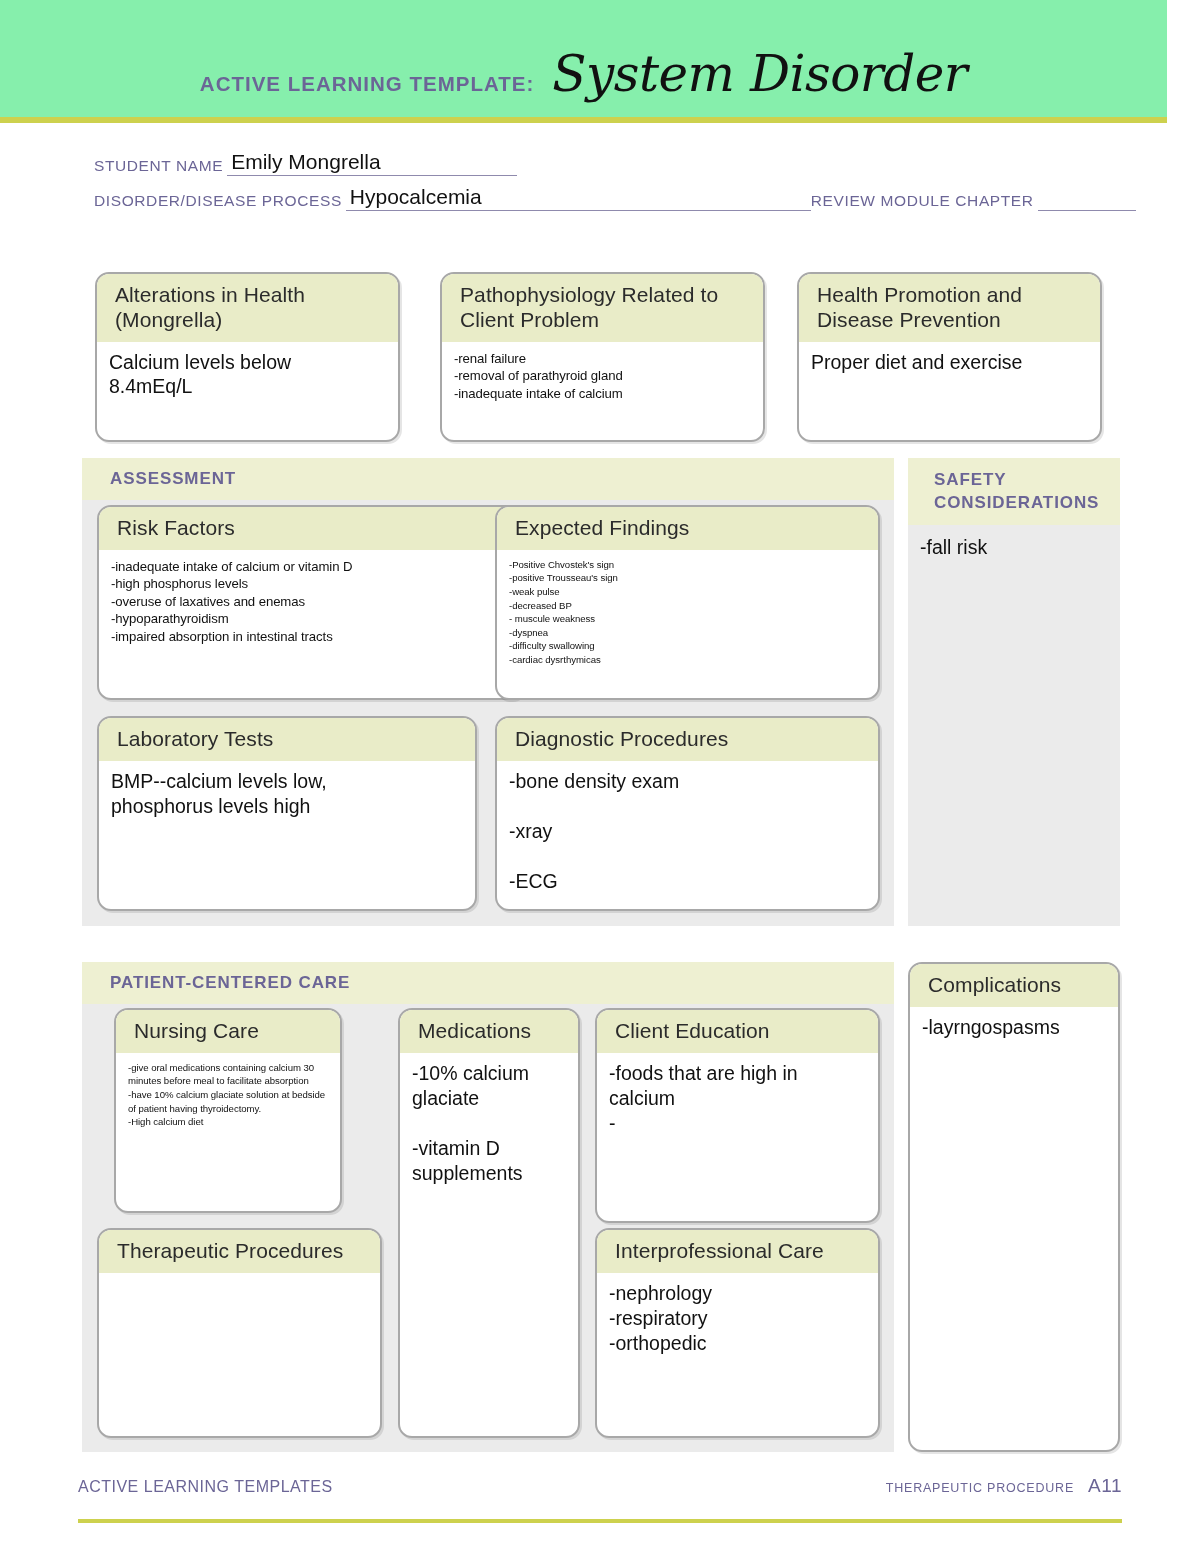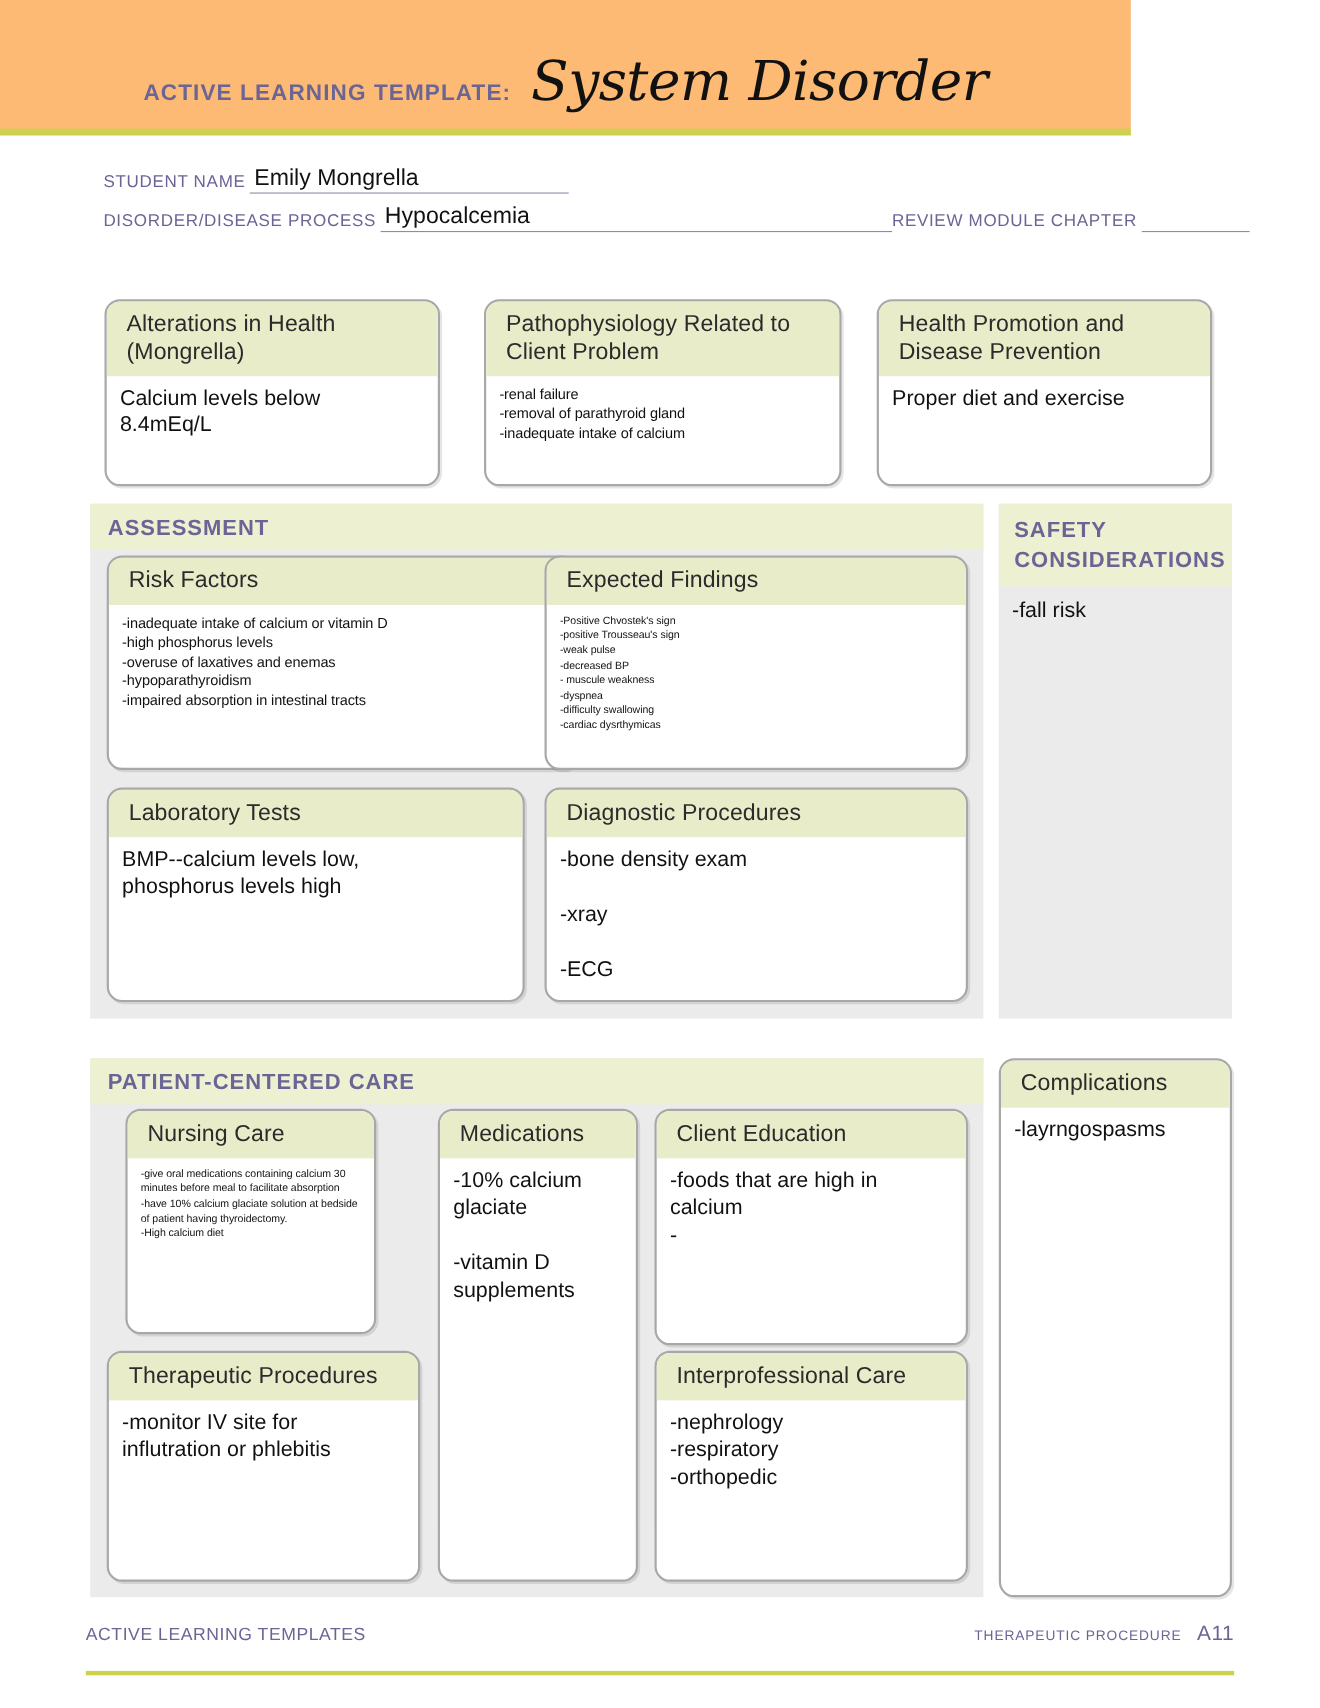--- a/index.html
+++ b/index.html
@@ -13,23 +13,23 @@
     font-family: "Liberation Sans", sans-serif;
     color: #000;
     position: relative;
     overflow: hidden;
   }
 
   
   .header-band {
     position: absolute;
     left: 0; top: 0;
-    width: 1028px;
+    width: 1167px;
     height: 117px;
-    background: #fdba74;
+    background: #86efac;
     border-bottom: 6px solid #cdd14e;
   }
   .header-inner {
     position: absolute;
     left: 0; right: 0; bottom: 14px;
     display: flex;
     align-items: baseline;
     justify-content: center;
   }
   .alt-kicker {
@@ -148,25 +148,26 @@
     width: 812px; height: 468px;
     background: #ebebeb;
   }
   .panel-title-bar {
     background: #eef0d2;
     height: 42px;
     box-sizing: border-box;
     padding: 11px 0 0 16px;
   }
   .panel-title {
-    font-size: 20px;
+    font-size: 17px;
     font-weight: bold;
     letter-spacing: 0.9px;
     color: #6b6596;
     text-transform: uppercase;
+    margin-left: 12px;
   }
 
   #card-risk       { position:absolute; left: 97px;  top: 505px; width: 428px; height: 195px; }
   #card-findings   { position:absolute; left: 495px; top: 505px; width: 385px; height: 195px; }
   #card-lab        { position:absolute; left: 97px;  top: 716px; width: 380px; height: 195px; }
   #card-diag       { position:absolute; left: 495px; top: 716px; width: 385px; height: 195px; }
 
   
   #safety-panel {
     position: absolute;
@@ -413,24 +414,20 @@
     <p>-foods that are high in
 calcium
 -</p>
   </div>
 </div>
 
 <div class="card" id="card-therap">
   <div class="card-head">
     <h3>Therapeutic Procedures</h3>
   </div>
-  <div class="card-body">
-    <p>-monitor IV site for
-influtration or phlebitis</p>
-  </div>
 </div>
 
 <div class="card" id="card-interpro">
   <div class="card-head">
     <h3>Interprofessional Care</h3>
   </div>
   <div class="card-body">
     <p>-nephrology
 -respiratory
 -orthopedic</p>

